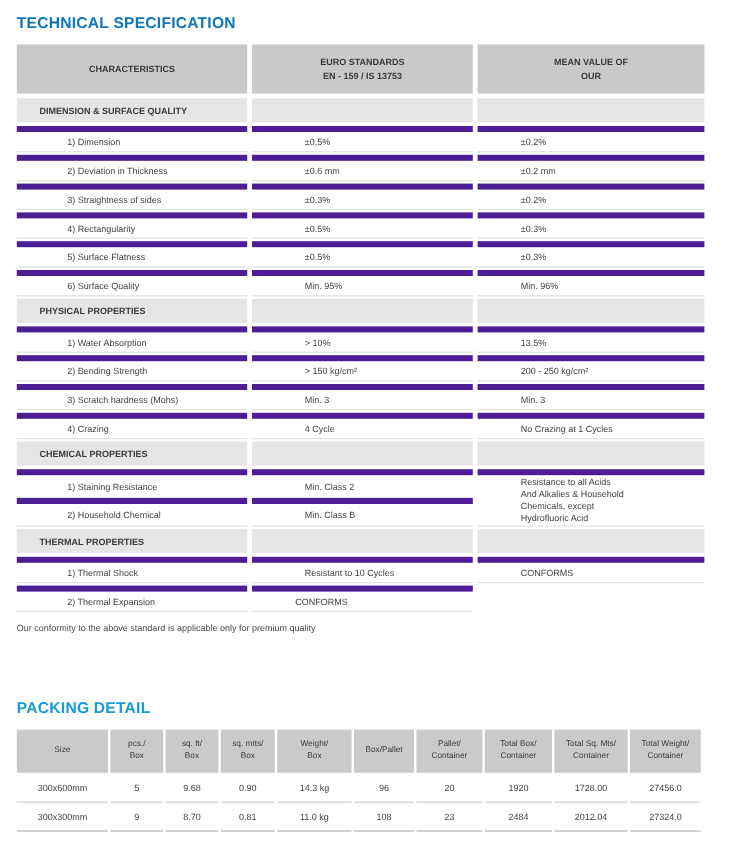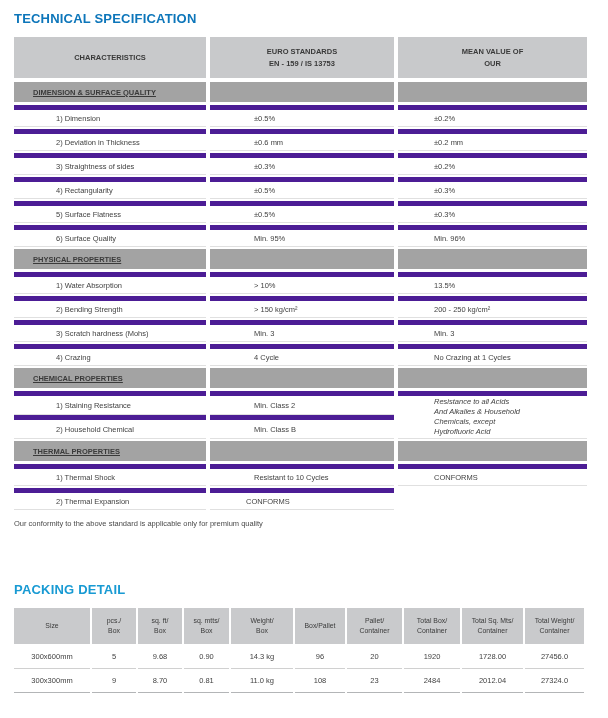--- a/index.html
+++ b/index.html
@@ -27,34 +27,34 @@
     column-gap: 4px;
   }
   .spec-head { margin-bottom: 4px; }
   .spec-head .hc {
     background: #c8c9cb; height: 41px;
     display: flex; align-items: center; justify-content: center;
     text-align: center; font-weight: bold; font-size: 7.5px;
     line-height: 1.5; white-space: pre-line; color: #393939;
   }
   .section-row { margin-bottom: 3px; }
-  .section-row .sc { background: #a3a3a3; height: 20px; display: flex; align-items: center; text-decoration: underline; }
+  .section-row .sc { background: #e5e5e5; height: 20px; display: flex; align-items: center; }
   .section-row .sc.first { padding-left: 19px; font-weight: bold; font-size: 7.5px; color: #3a3a3a; box-sizing: border-box; }
   .data-row { margin-bottom: 2px; }
   .dc {
     border-top: 5px solid #4c1d95; border-bottom: 1px solid #e0e0e0;
     min-height: 22px; display: flex; align-items: center;
     font-size: 7.5px; box-sizing: border-box; color: #424242;
   }
   .dc.c1 { padding-left: 42px; }
   .dc.c2 { padding-left: 44px; }
   .dc.c3 { padding-left: 36px; }
   .chem-block { row-gap: 0; margin-bottom: 2px; }
   .chem-block .dc { min-height: 24px; }
-  .dc.merged { white-space: pre-line; line-height: 1.35; align-items: center; font-style: italic; }
+  .dc.merged { white-space: pre-line; line-height: 1.35; align-items: center; }
 
   .note { font-size: 7.5px; color: #4a4a4a; margin-top: 9px; margin-bottom: 54px; }
 
   
   .pack-table { width: 570px; }
   .pack-head, .pack-row {
     display: grid;
     grid-template-columns: 76px 44px 44px 45px 62px 50px 55px 56px 61px 59px;
     column-gap: 2px;
   }

